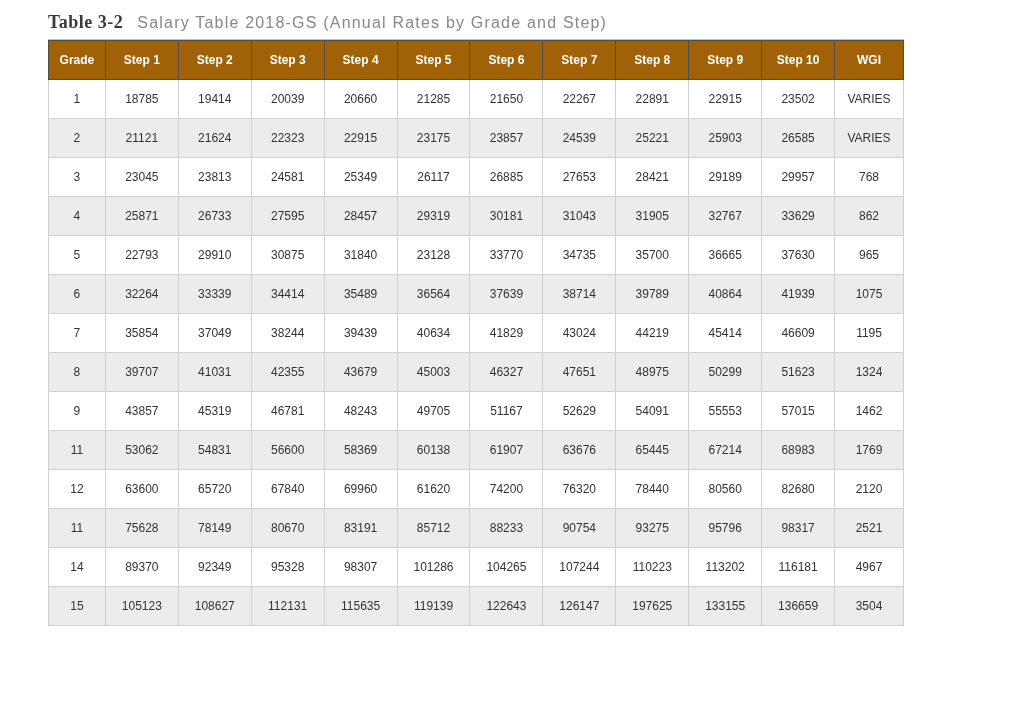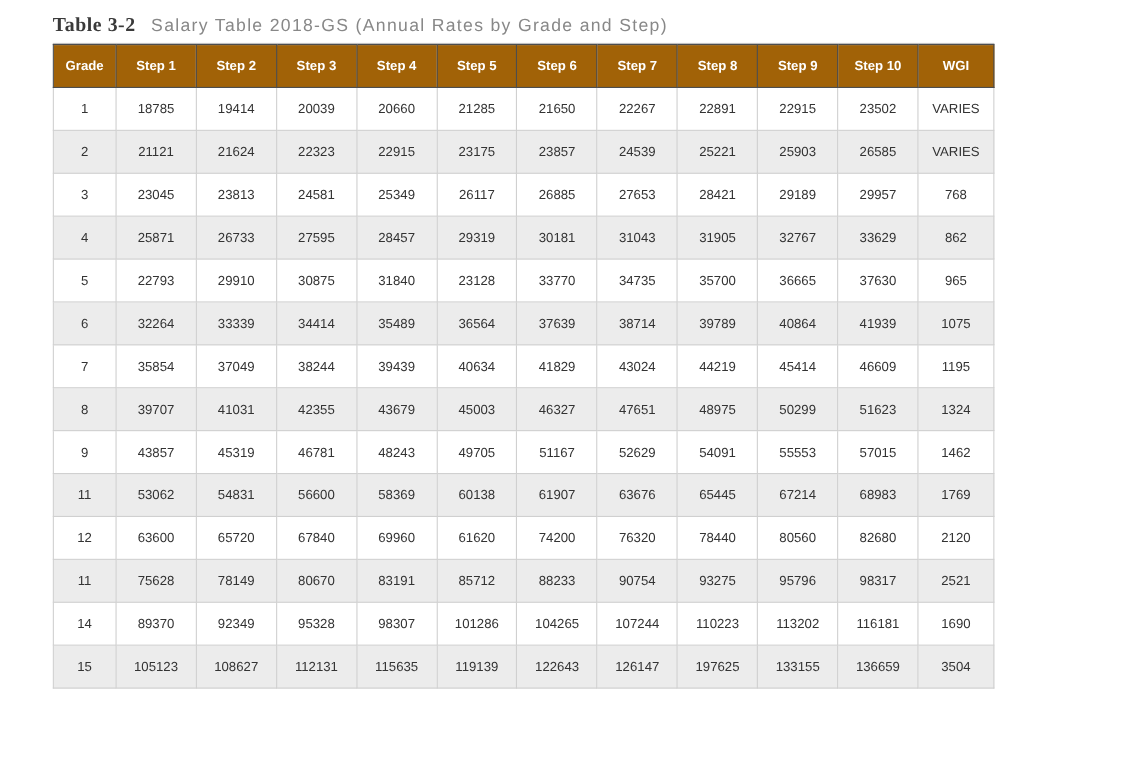--- a/index.html
+++ b/index.html
@@ -280,21 +280,21 @@
           <td>89370</td>
           <td>92349</td>
           <td>95328</td>
           <td>98307</td>
           <td>101286</td>
           <td>104265</td>
           <td>107244</td>
           <td>110223</td>
           <td>113202</td>
           <td>116181</td>
-          <td>1690</td>
+          <td>4967</td>
         </tr>
         <tr>
           <td>15</td>
           <td>105123</td>
           <td>108627</td>
           <td>112131</td>
           <td>115635</td>
           <td>119139</td>
           <td>122643</td>
           <td>126147</td>

